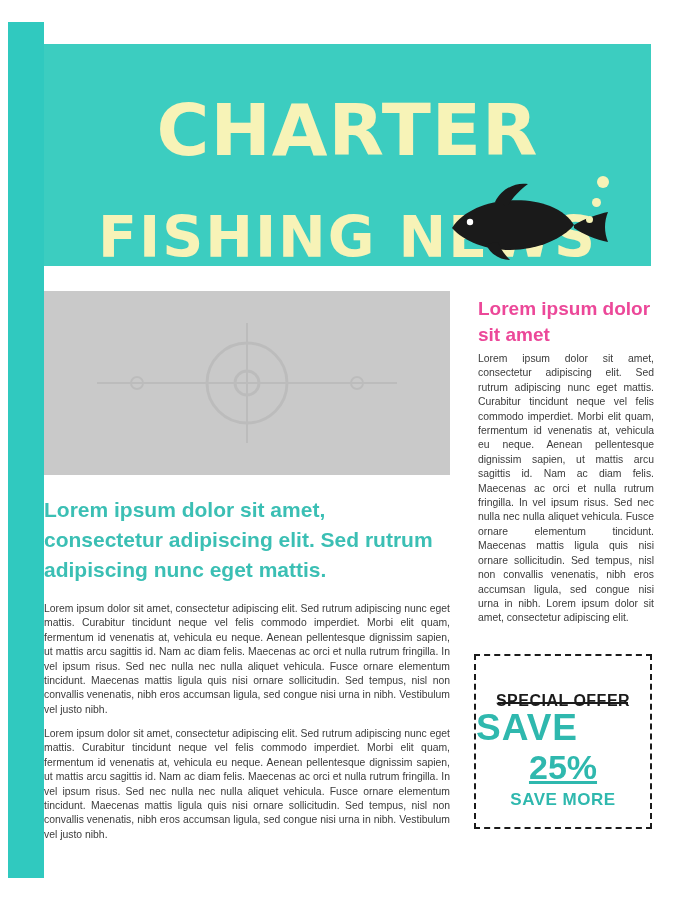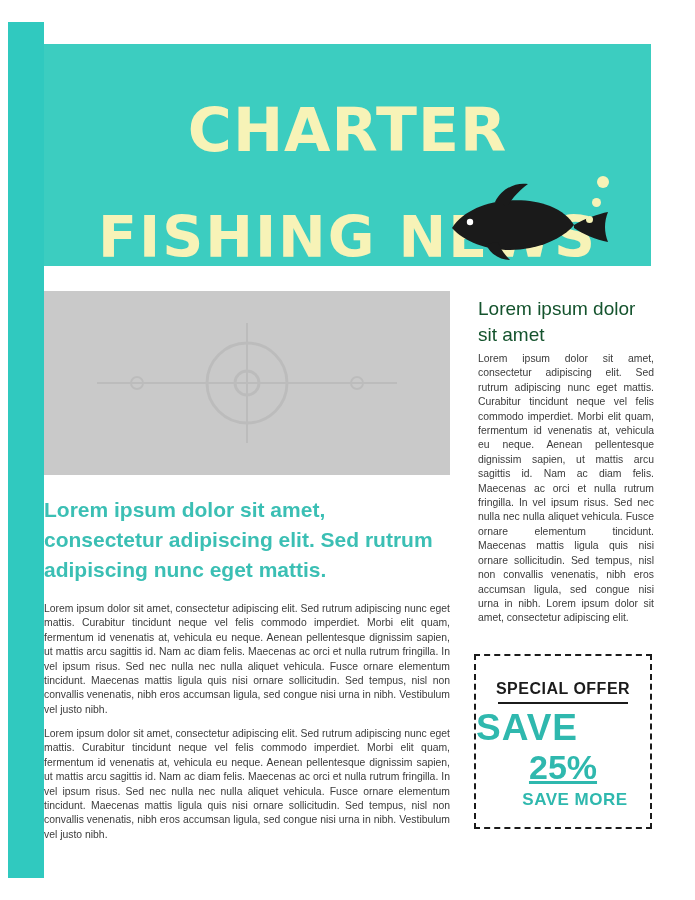--- a/index.html
+++ b/index.html
@@ -43,21 +43,21 @@
     overflow: visible;
   }
 
   .masthead-title {
     position: absolute;
     left: 0;
     top: 44px;
     width: 607px;
     text-align: center;
     color: #f7f3b7;
-    font-size: 60px;
+    font-size: 72px;
     line-height: 84px;
     font-weight: bold;
     letter-spacing: 1px;
     font-family: "DejaVu Sans", sans-serif;
   }
 
   .masthead-sub {
     position: absolute;
     left: 0;
     top: 166px;
@@ -132,24 +132,24 @@
   }
   .body-col.p1 { top: 602px; }
   .body-col.p2 { top: 727px; }
 
   
   .right-head {
     position: absolute;
     left: 478px;
     top: 296px;
     width: 175px;
-    color: #14532d;
+    color: #ec4899;
     font-size: 19px;
     line-height: 26px;
-    font-weight: normal;
+    font-weight: bold;
   }
 
   .right-body {
     position: absolute;
     left: 478px;
     top: 352px;
     width: 176px;
     color: #3b3b3b;
     font-size: 10.4px;
     line-height: 14.4px;
@@ -163,21 +163,21 @@
     top: 654px;
     width: 178px;
     height: 175px;
     border: 2px dashed #1b1b1b;
     box-sizing: border-box;
     background: #ffffff;
   }
   .coupon-title {
     position: absolute;
     left: 0;
-    top: 24px;
+    top: 36px;
     width: 100%;
     text-align: center;
     color: #1b1b1b;
     font-size: 16px;
     font-weight: bold;
     letter-spacing: 0.5px;
   }
   .coupon-rule {
     position: absolute;
     left: 22px;
@@ -205,21 +205,21 @@
     width: 100%;
     text-align: center;
     color: #2fb8ae;
     font-size: 34px;
     line-height: 38px;
     font-weight: bold;
     text-decoration: underline;
   }
   .coupon-more {
     position: absolute;
-    left: 12px;
+    left: 0;
     top: 134px;
     width: 100%;
     text-align: center;
     color: #2fb8ae;
     font-size: 17px;
     font-weight: bold;
     letter-spacing: 0.5px;
   }
 </style>
 </head>

